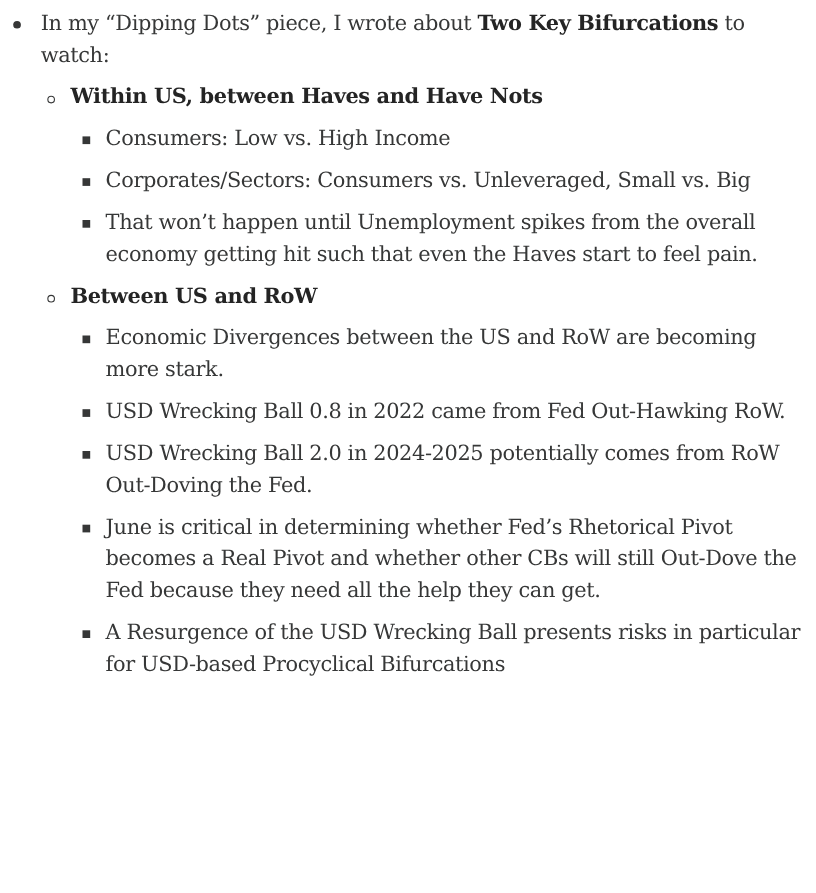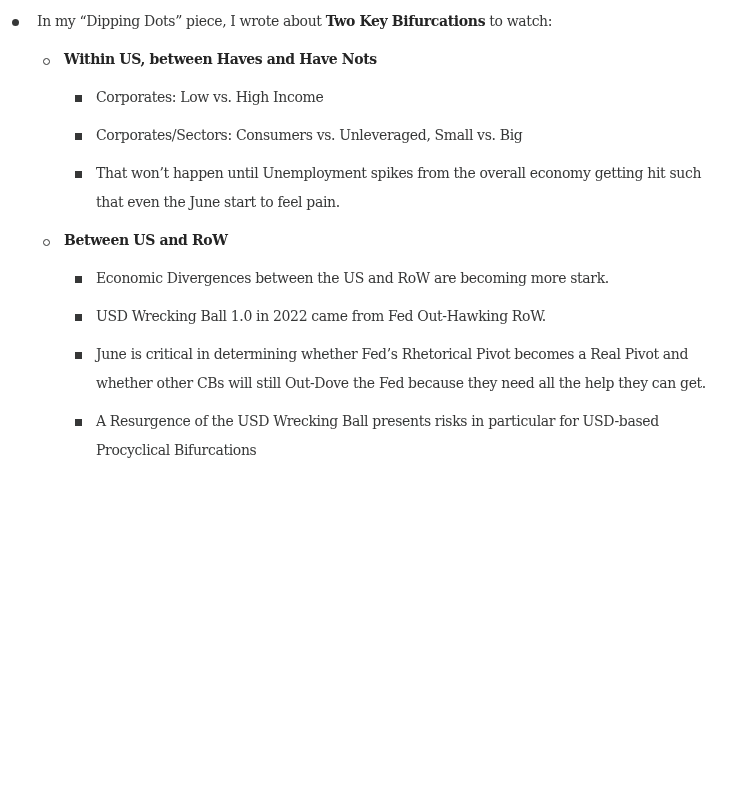--- a/index.html
+++ b/index.html
@@ -64,21 +64,21 @@
     }
     .l3item > .marker {
       position: absolute;
       left: 11px;
       top: 12px;
       width: 7px;
       height: 7px;
       background: #363737;
     }
     .text {
-      font-size: 14px;
+      font-size: 19px;
       line-height: 29px;
       letter-spacing: -0.35px;
       display: block;
     }
     .bold {
       font-weight: bold;
       color: #242424;
     }
     .l2list { margin-top: 9px; }
     .l2item { margin-bottom: 8px; }
@@ -96,44 +96,48 @@
       <span class="text"><span>In my “Dipping Dots” piece, I wrote about </span><span class="bold">Two Key Bifurcations</span><span> to watch:</span></span>
 
       <ul class="l2list" style="margin-left:-37px;">
 
         <li class="l2item">
           <span class="marker"></span>
           <span class="text bold">Within US, between Haves and Have Nots</span>
           <ul class="l3list" style="margin-left:-32px;">
             <li class="l3item">
               <span class="marker"></span>
-              <span class="text">Corporates: Low vs. High Income</span>
+              <span class="text">Consumers: Low vs. High Income</span>
             </li>
             <li class="l3item">
               <span class="marker"></span>
               <span class="text">Corporates/Sectors: Consumers vs. Unleveraged, Small vs. Big</span>
             </li>
             <li class="l3item">
               <span class="marker"></span>
-              <span class="text">That won’t happen until Unemployment spikes from the overall economy getting hit such that even the June start to feel pain.</span>
+              <span class="text">That won’t happen until Unemployment spikes from the overall economy getting hit such that even the Haves start to feel pain.</span>
             </li>
           </ul>
         </li>
 
         <li class="l2item">
           <span class="marker"></span>
           <span class="text bold">Between US and RoW</span>
           <ul class="l3list" style="margin-left:-32px;">
             <li class="l3item">
               <span class="marker"></span>
               <span class="text">Economic Divergences between the US and RoW are becoming more stark.</span>
             </li>
             <li class="l3item">
               <span class="marker"></span>
-              <span class="text">USD Wrecking Ball 1.0 in 2022 came from Fed Out-Hawking RoW.</span>
+              <span class="text">USD Wrecking Ball 0.8 in 2022 came from Fed Out-Hawking RoW.</span>
+            </li>
+            <li class="l3item">
+              <span class="marker"></span>
+              <span class="text">USD Wrecking Ball 2.0 in 2024-2025 potentially comes from RoW Out-Doving the Fed.</span>
             </li>
             <li class="l3item">
               <span class="marker"></span>
               <span class="text">June is critical in determining whether Fed’s Rhetorical Pivot becomes a Real Pivot and whether other CBs will still Out-Dove the Fed because they need all the help they can get.</span>
             </li>
             <li class="l3item">
               <span class="marker"></span>
               <span class="text">A Resurgence of the USD Wrecking Ball presents risks in particular for USD-based Procyclical Bifurcations</span>
             </li>
           </ul>

